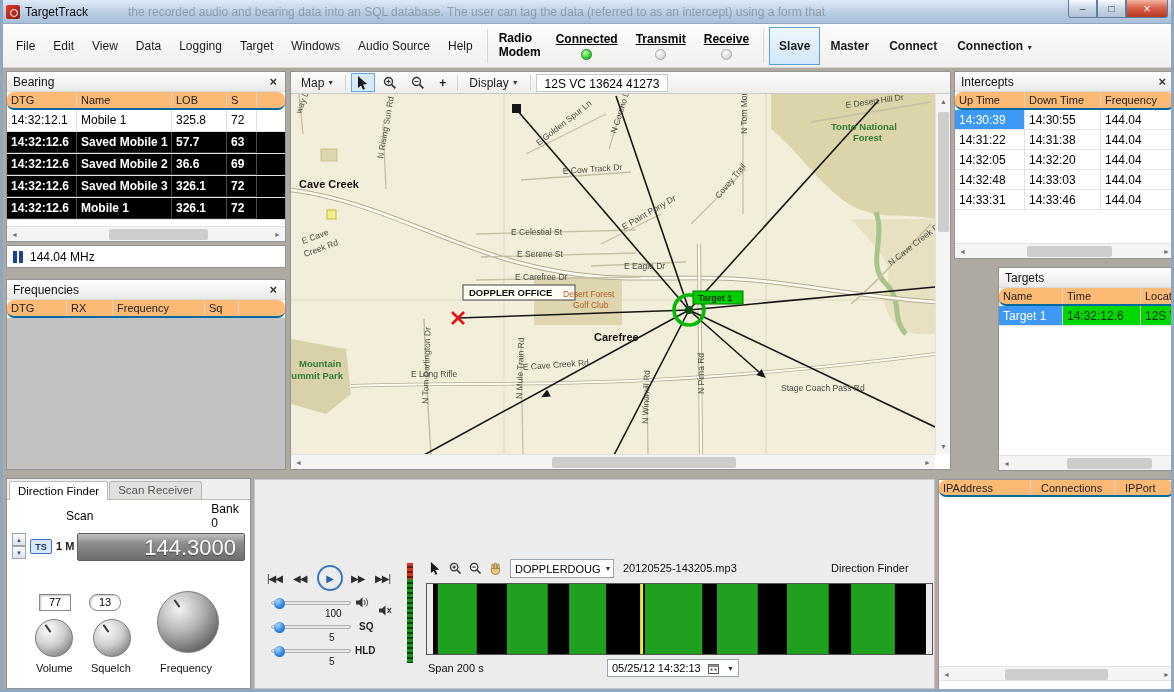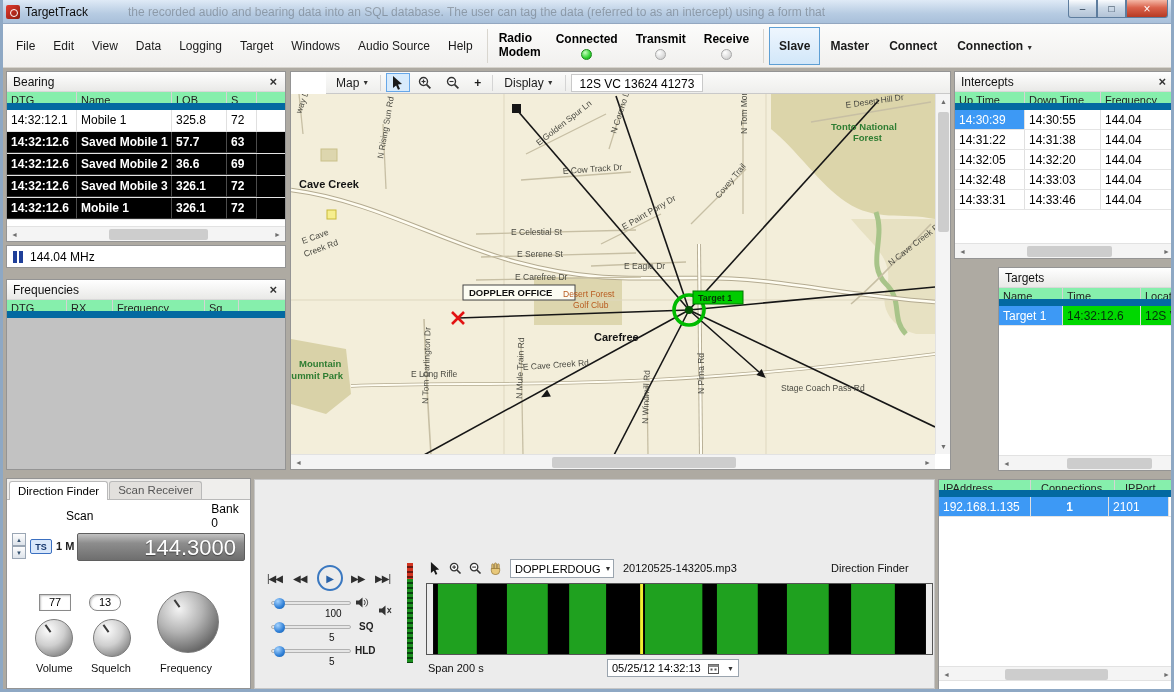--- a/index.html
+++ b/index.html
@@ -15,32 +15,32 @@
 .winbtns{position:absolute;right:6px;top:0;display:flex;}
 .winbtn{width:29px;height:18px;border:1px solid #5e7d9e;border-top:none;background:linear-gradient(#fafcfe,#ccd9e7 45%,#b2c3d6);display:flex;align-items:center;justify-content:center;font-size:10px;color:#1c2f45;}
 .winbtn.min{border-radius:0 0 0 3px;}
 .winbtn.close{width:42px;background:linear-gradient(#f4b8a6,#da624b 45%,#b63a23);color:#fff;font-size:12px;border-radius:0 0 3px 0;}
 
 .menubar{position:absolute;left:0;top:24px;width:1168px;height:44px;background:linear-gradient(#fcfcfb,#f1f0ee);border-bottom:1px solid #d6d3cc;display:flex;align-items:center;padding:0 4px;}
 .menu-item{padding:4px 9px;font-size:12px;color:#1a1a1a;}
 .tb-sep{width:1px;height:34px;background:#d9d6cf;margin:0 5px;flex:0 0 auto;}
 .radio-modem{font-size:12px;font-weight:bold;line-height:1.15;padding:0 6px;}
 .tb-block{display:flex;flex-direction:column;align-items:center;gap:3px;padding:0 9px;}
-.tb-block span{font-size:12px;font-weight:bold;}
+.tb-block span{font-size:12px;font-weight:bold;text-decoration:underline;}
 .dot{width:11px;height:11px;border-radius:50%;}
 .dot.green{background:radial-gradient(circle at 35% 30%,#c6ffbe,#31d231 60%,#179117);border:1px solid #1a8a1a;}
 .dot.gray{background:radial-gradient(circle at 35% 30%,#ffffff,#dcdcdc 60%,#bfbfbf);border:1px solid #a8a8a8;}
 .tb-btn{font-size:12px;font-weight:bold;padding:12px 10px;color:#1a1a1a;white-space:nowrap;}
 .tb-btn.selected{border:1px solid #5e9fd4;background:linear-gradient(#eef6fe,#d2e7f9);padding:11px 9px;}
 .dd-arrow{font-size:7px;color:#333;margin-left:3px;}
 
 .panel{position:absolute;background:#fff;border:1px solid #949494;overflow:hidden;}
 .panel-hd{height:20px;background:linear-gradient(#ffffff,#e9e9e7);border-bottom:1px solid #d8d8d8;display:flex;align-items:center;padding:0 6px;font-size:12px;color:#111;}
 .xbtn{margin-left:auto;font-size:13px;font-weight:bold;color:#333;line-height:1;padding:0 2px;}
-.grid-hd{display:flex;height:18px;border-bottom:7px solid #0369a1;background:#86efac;}
+.grid-hd{display:flex;height:18px;border-bottom:2px solid #0369a1;background:#fdba74;border-radius:7px;}
 .gh{font-size:11px;padding:2px 4px;border-right:1px solid #d4d4d4;color:#222;overflow:hidden;white-space:nowrap;flex:0 0 auto;}
 .gh.fill{flex:1;border-right:none;}
 .grow{display:flex;height:22px;border-bottom:1px solid #e4e4e4;background:#fff;}
 .grow2{height:20px;}
 .gc{font-size:12px;padding:3px 4px;border-right:1px solid #e0e0e0;overflow:hidden;white-space:nowrap;flex:0 0 auto;}
 .grow.dark{background:#000;color:#fff;font-weight:bold;}
 .grow.dark .gc{border-right:1px solid #4c4c4c;border-bottom:1px solid #2e2e2e;}
 .sel-blue{background:#3d99f5 !important;color:#fff !important;}
 .sel-green{background:#00d800 !important;color:#03300a !important;}
 
@@ -208,21 +208,21 @@
     <div class="grid-hd">
       <span class="gh" style="width:60px">DTG</span>
       <span class="gh" style="width:46px">RX</span>
       <span class="gh" style="width:92px">Frequency</span>
       <span class="gh" style="width:34px">Sq</span>
       <span class="gh fill"></span>
     </div>
     <div style="position:absolute;left:0;right:0;top:38px;bottom:0;background:#c2c2c2;"></div>
   </div>
 
-  <div class="panel" style="left:287px;top:71px;width:661px;height:399px;padding-left:35px;">
+  <div class="panel" style="left:287px;top:71px;width:661px;height:399px;">
     <div class="mtbar">
       <span class="mtb-btn">
           <span>Map</span>
           <span class="dd-arrow">▼</span>
         </span>
       <div class="msep"></div>
       <span class="mtb-btn active">
         <svg width="12" height="14" viewBox="0 0 12 14">
             <path d="M1,0 L10,8 L6,8.6 L8,13 L6,13.8 L4.1,9.4 L1,12 Z" fill="#1a1a1a"></path>
           </svg>
@@ -560,25 +560,20 @@
     </div>
   </div>
 
   <div class="panel" style="left:935px;top:479px;width:237px;height:211px;">
     <div class="grid-hd" style="height:17px;gap:6px;">
       <span class="gh" style="width:92px">IPAddress</span>
       <span class="gh" style="width:78px">Connections</span>
       <span class="gh" style="width:60px">IPPort</span>
       <span class="gh fill"></span>
     </div>
-    <div class="grow grow2">
-      <span class="gc sel-blue" style="width:92px">192.168.1.135</span>
-      <span class="gc sel-blue" style="width:78px;text-align:center;font-weight:bold;">1</span>
-      <span class="gc sel-blue" style="width:60px">2101</span>
-    </div>
     <div class="hscroll" style="left:0;right:0;top:186px;border-bottom:1px solid #e2e2e2;">
       <span class="sarrow">◄</span>
       <div class="strack">
           <div class="sthumb" style="left:25%;width:50%;"></div>
         </div>
       <span class="sarrow">►</span>
     </div>
   </div>
 
 </div>

